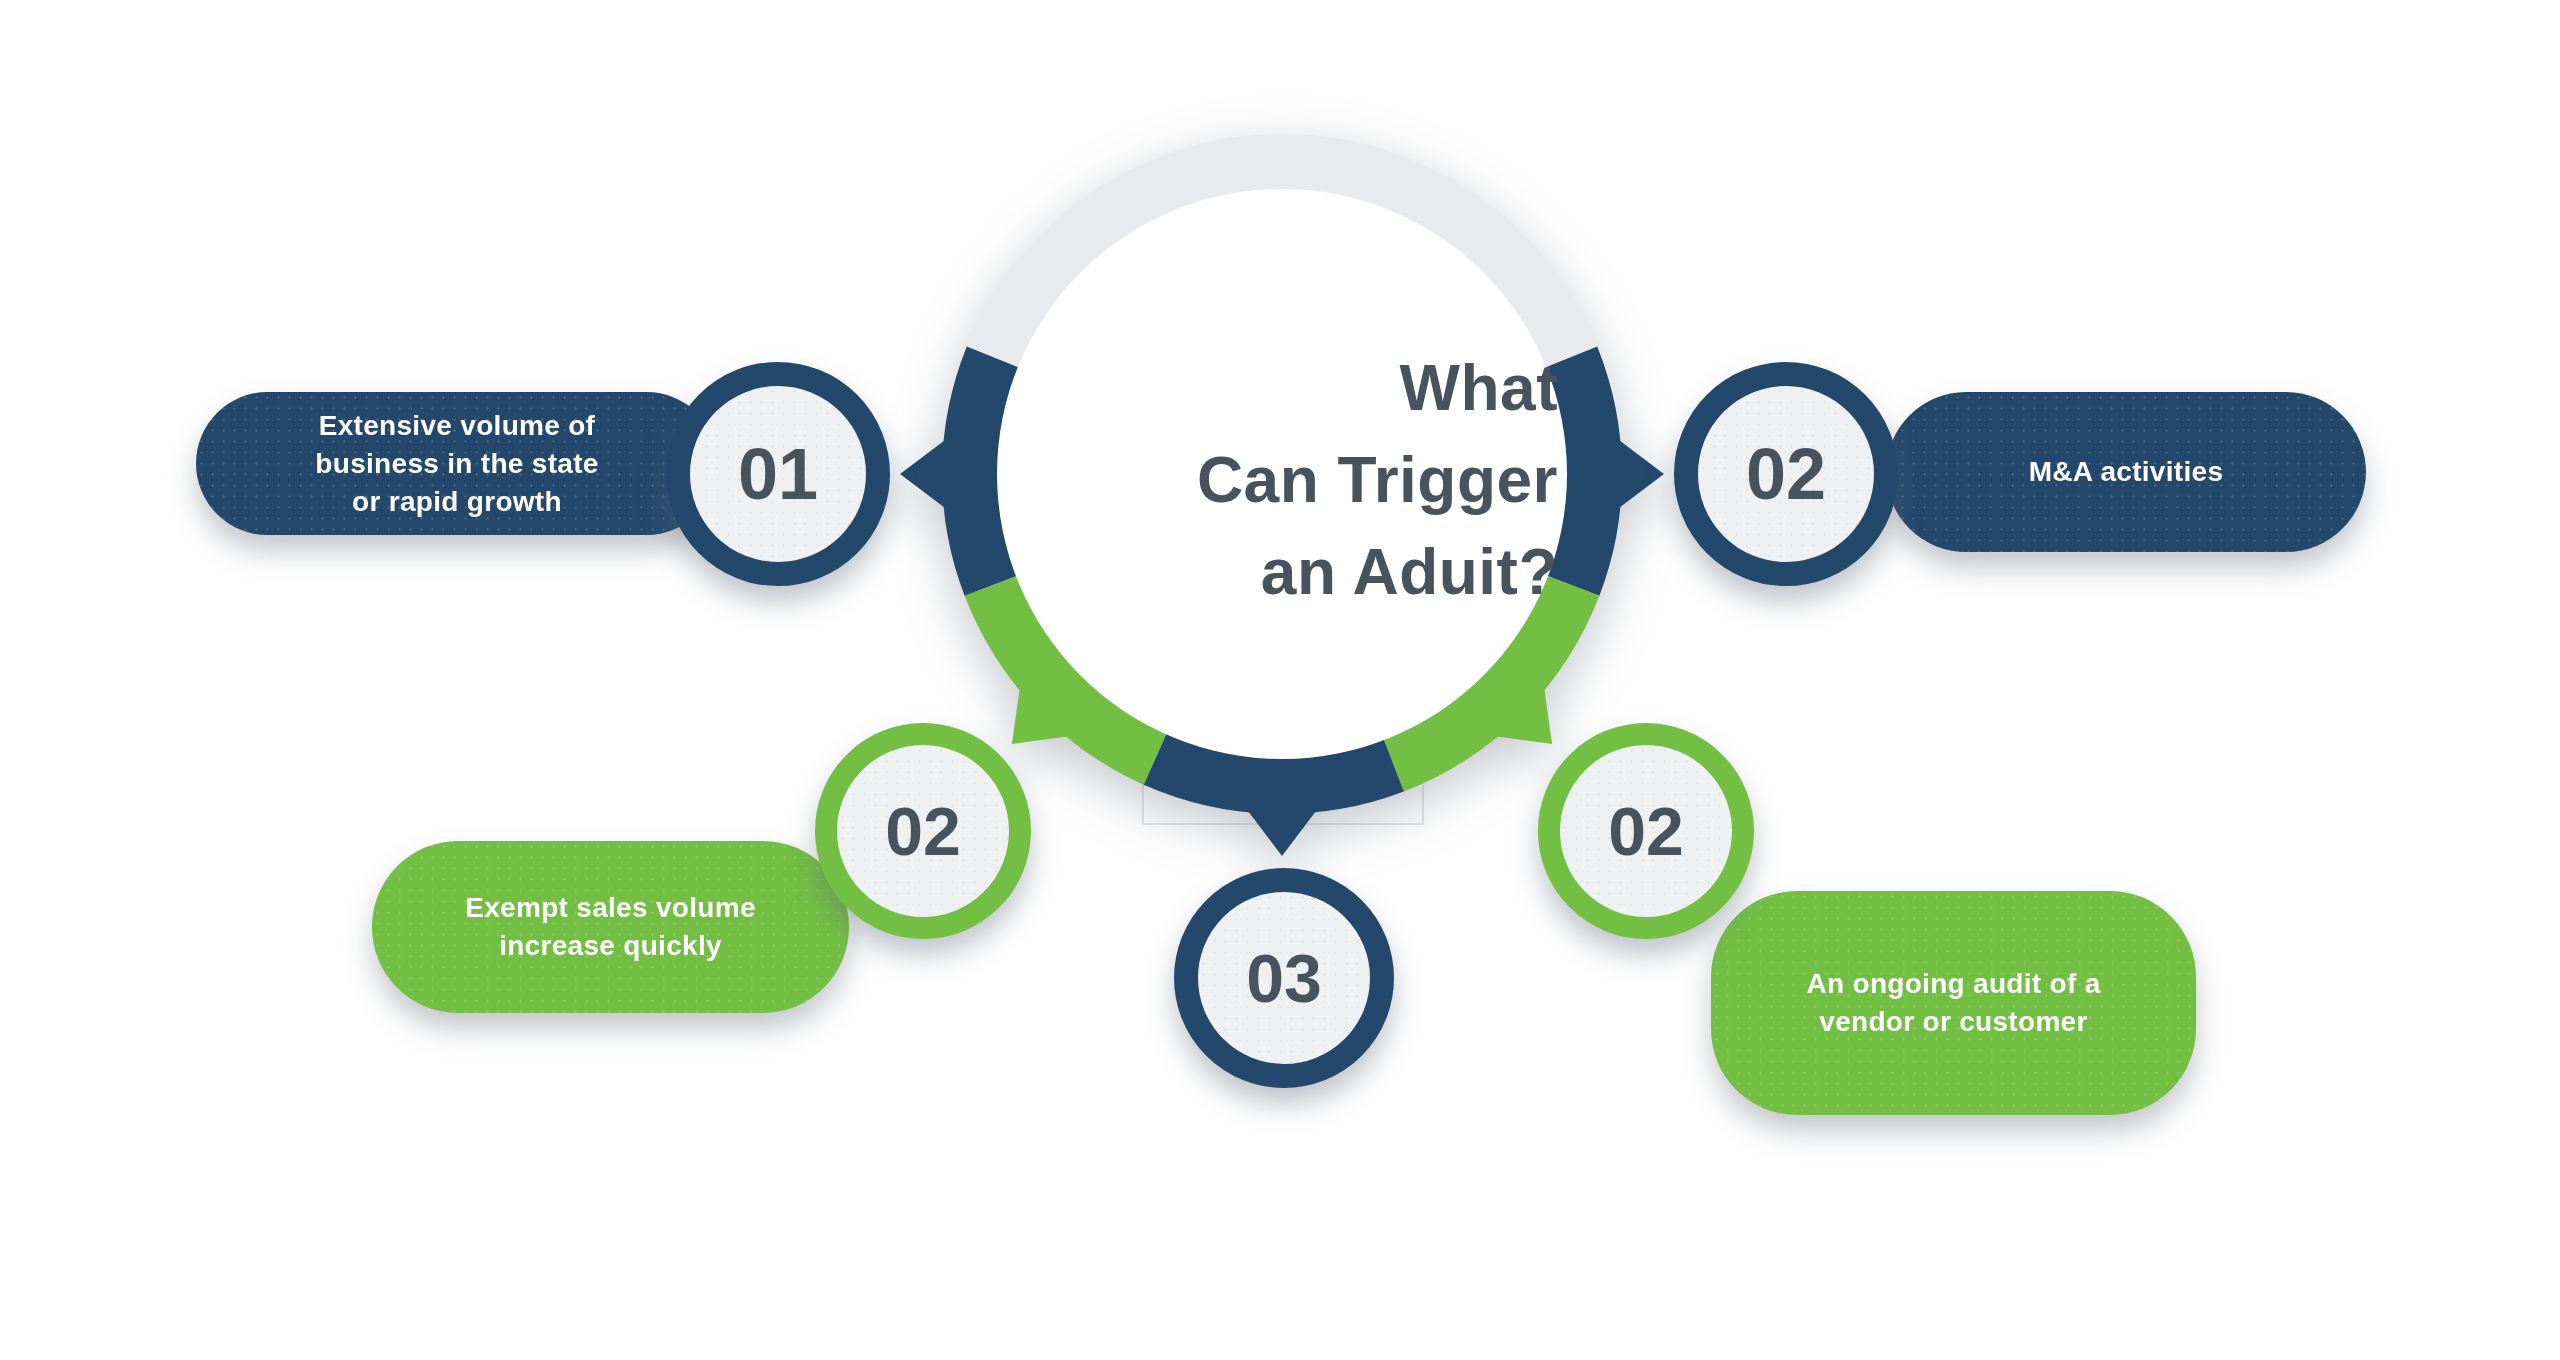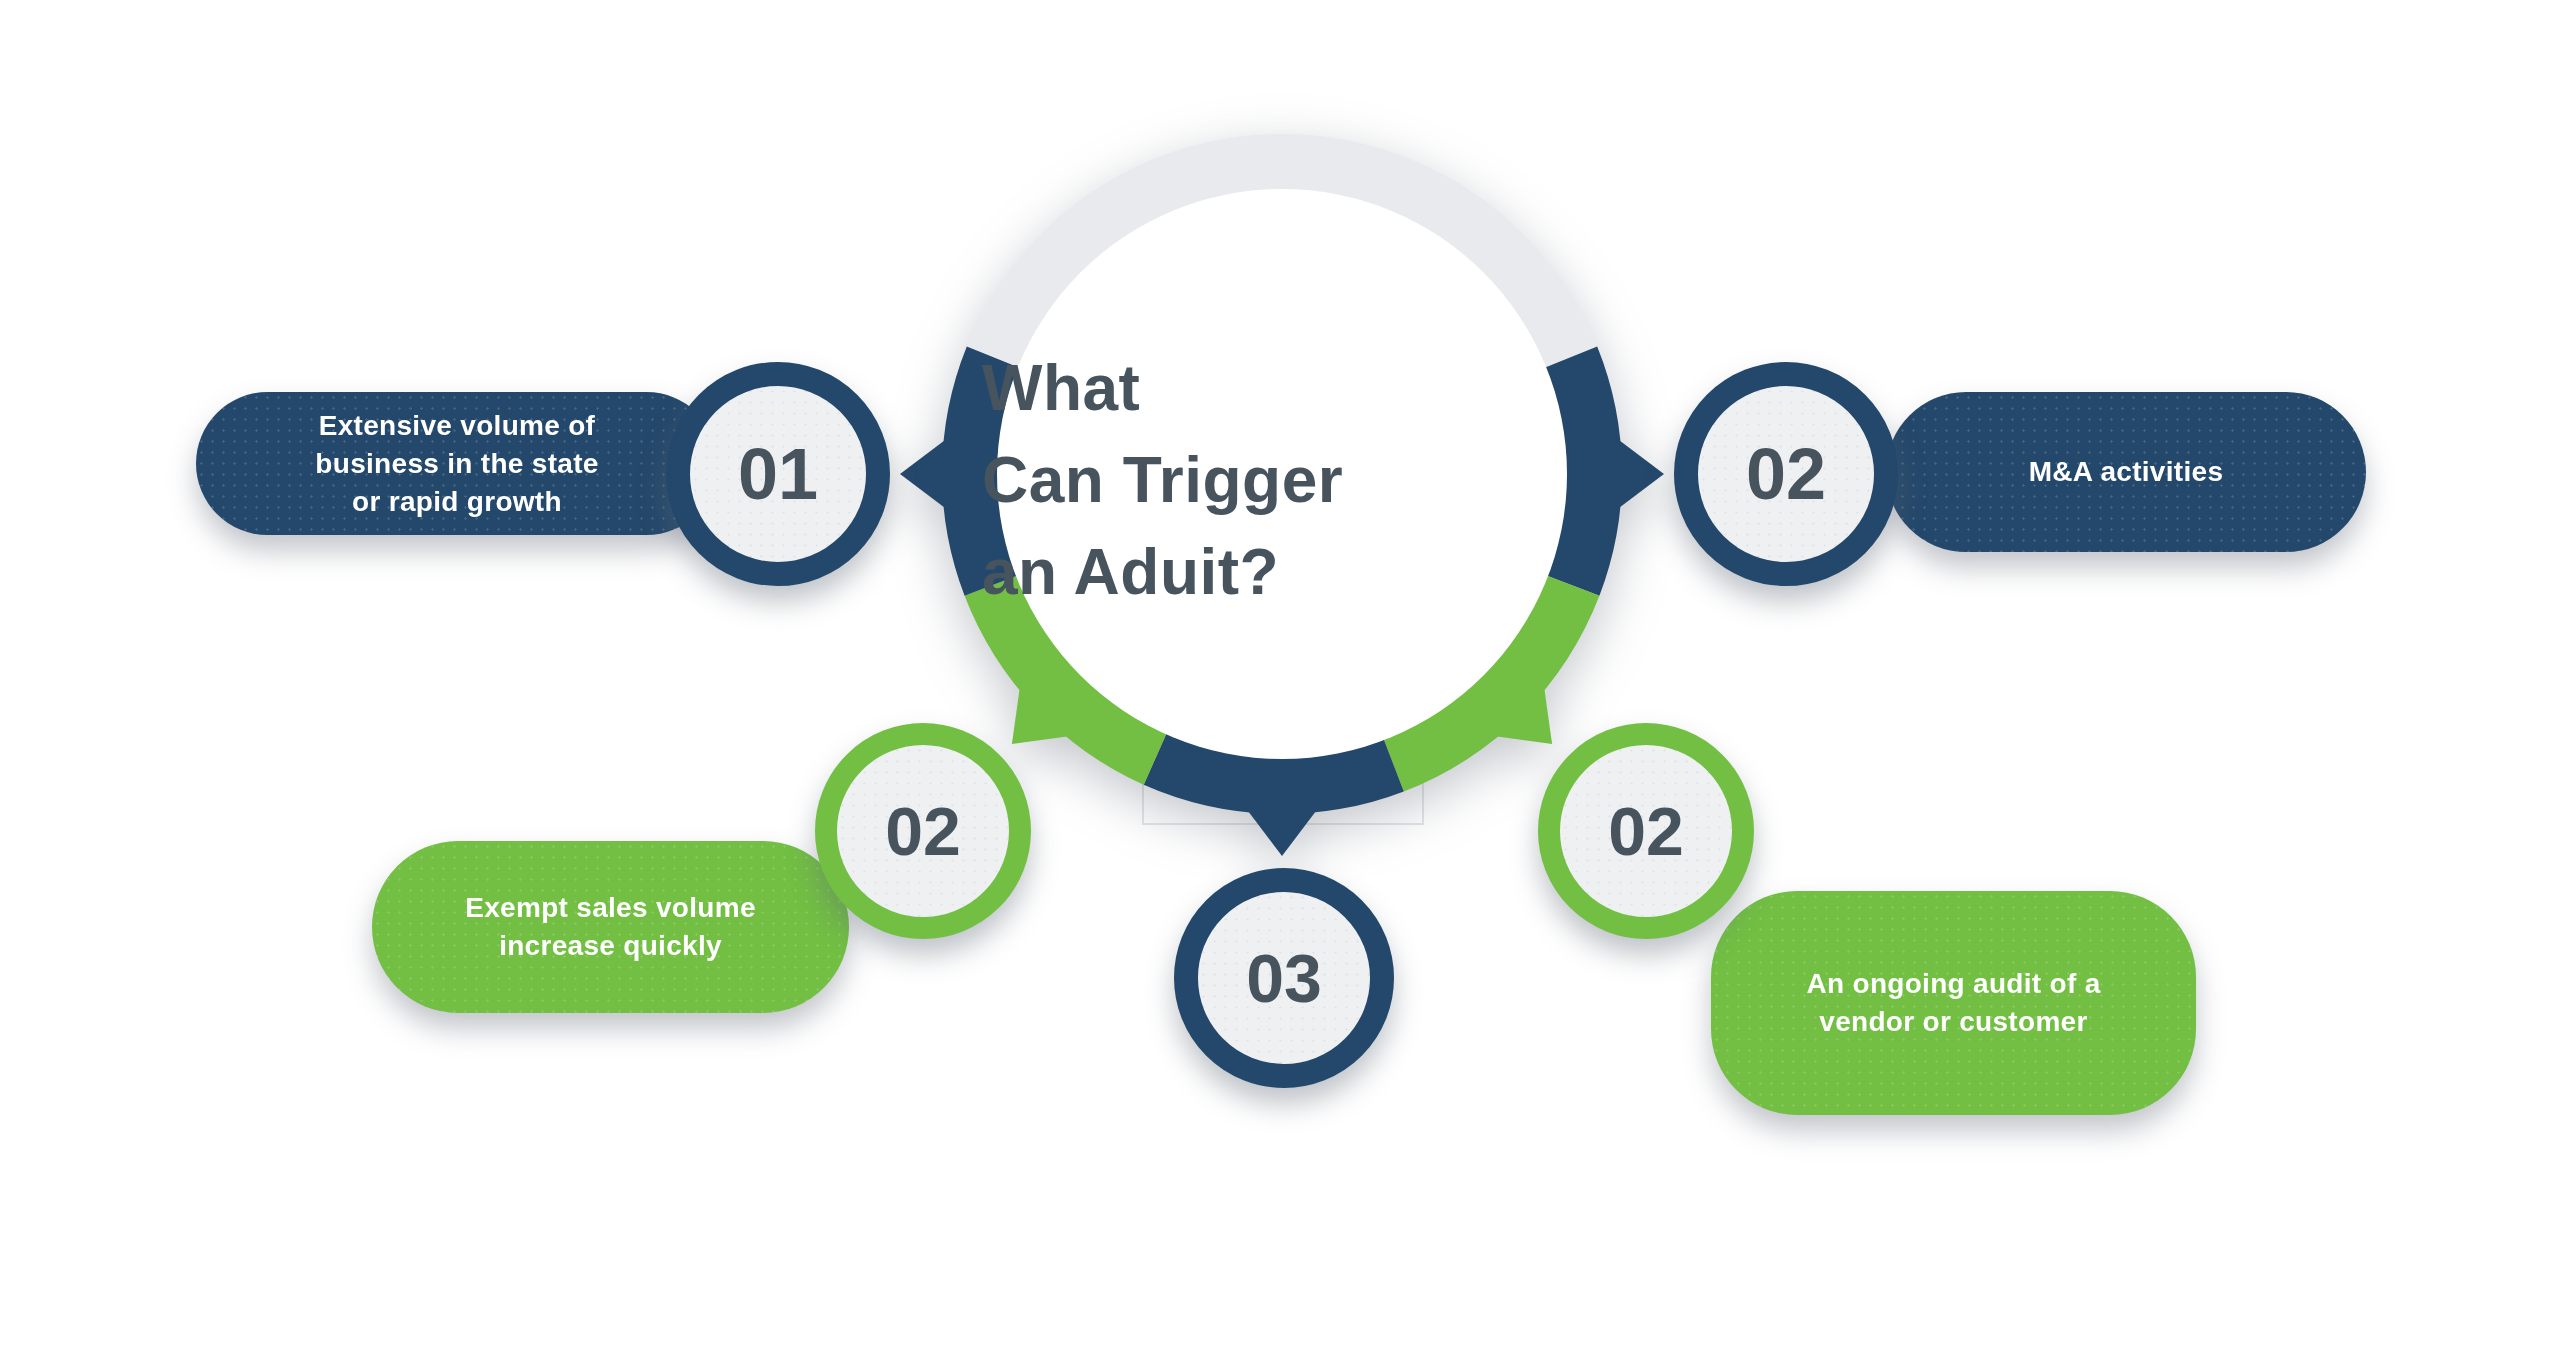--- a/index.html
+++ b/index.html
@@ -5,22 +5,22 @@
   html,body{margin:0;padding:0;background:#ffffff;}
   #stage{
     position:relative;width:2560px;height:1360px;overflow:hidden;
     background:#ffffff;
     font-family:"Liberation Sans", sans-serif;
   }
   
   #ring-wrap{position:absolute;left:882px;top:74px;width:800px;height:800px;z-index:3;}
   #ring-wrap svg{filter:drop-shadow(0 16px 26px rgba(96,106,118,.38));}
   #center-title{
-    position:absolute;left:982px;top:342px;width:600px;z-index:4;
-    text-align:left;font-size:64px;font-weight:bold;line-height:92px;
+    position:absolute;left:958px;top:342px;width:600px;z-index:4;
+    text-align:right;font-size:64px;font-weight:bold;line-height:92px;
     color:#47545E;letter-spacing:.5px;white-space:pre-line;
   }
   #artifact-box{
     position:absolute;left:1142px;top:744px;width:278px;height:77px;z-index:1;
     border:2px solid #e3e5e8;background:transparent;
   }
   
   .pill{
     position:absolute;z-index:2;display:flex;align-items:center;justify-content:center;
     text-align:center;color:#ffffff;font-weight:bold;letter-spacing:.3px;

